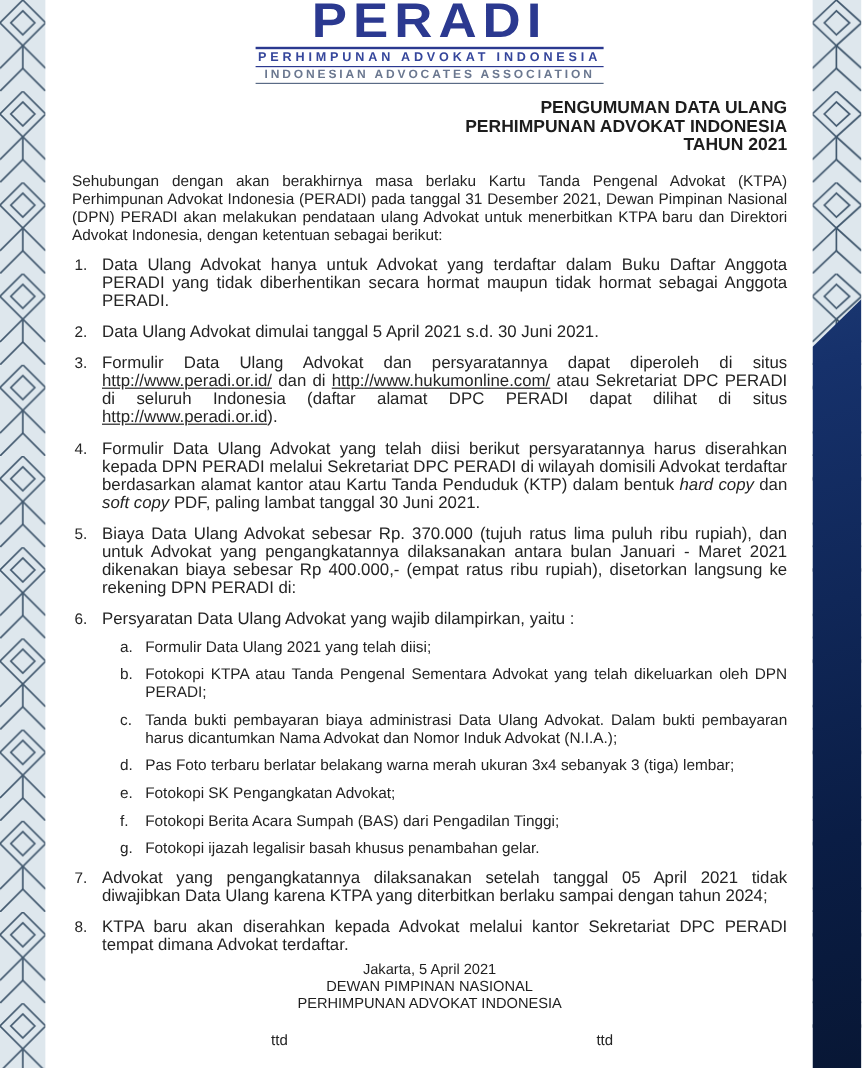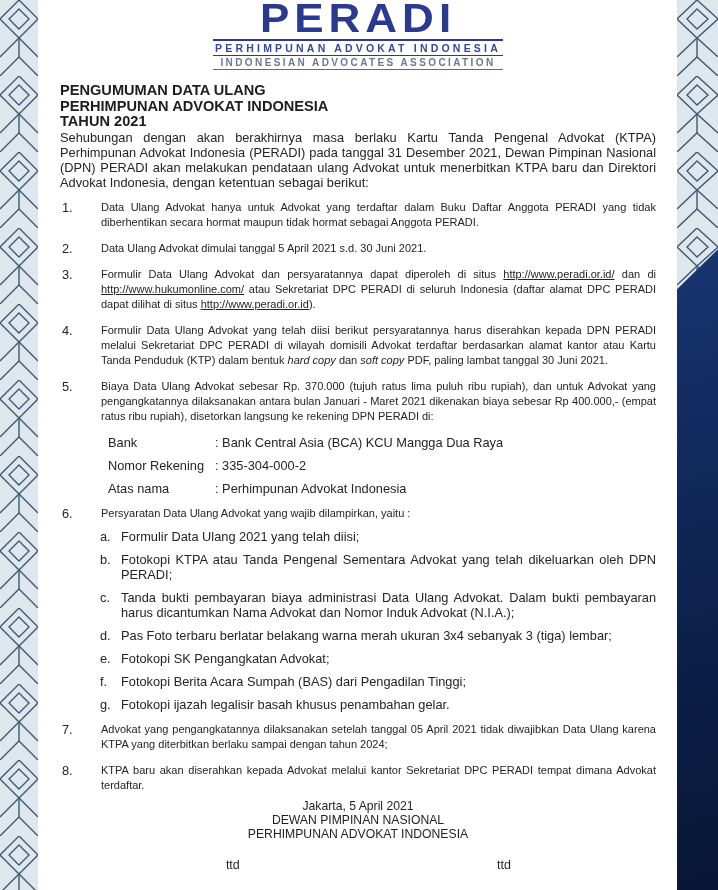--- a/index.html
+++ b/index.html
@@ -32,30 +32,30 @@
     border-top:2px solid #2b3990;border-bottom:1.5px solid #2b3990;
     font-size:10.5px;font-weight:700;letter-spacing:3.2px;color:#35469b;
     padding:1px 2px;margin-top:-4px;white-space:nowrap;
   }
   .logo-sub2{
     border-bottom:1.5px solid #5a6b86;
     font-size:10px;font-weight:600;letter-spacing:2.4px;color:#6b7890;
     padding:1px 2px;white-space:nowrap;
   }
   .title{
-    text-align:left;margin-top:13px;
+    text-align:right;margin-top:13px;
     font-size:14.6px;font-weight:700;line-height:15.5px;color:#1d1d1d;
   }
   .intro{
-    font-size:12.8px;line-height:15px;text-align:justify;
+    margin-top:13px;font-size:12.8px;line-height:15px;text-align:justify;
   }
   .list{margin-top:10px;}
   .doc-item{display:flex;margin-bottom:11px;}
   .num{flex:none;width:23px;padding-left:2px;font-size:12.8px;line-height:15px;}
-  .itext{flex:1;font-size:11px;line-height:15px;text-align:justify;margin-left:16px;}
+  .itext{flex:1;font-size:14px;line-height:15px;text-align:justify;}
   .u{text-decoration:underline;}
   .em{font-style:italic;}
   .bank{margin:7px 0 10px 48px;}
   .bank-row{display:flex;margin-bottom:8px;font-size:12.8px;line-height:15px;}
   .bank-label{flex:none;width:107px;}
   .bank-value{flex:1;}
   .sublist{margin:8px 0 10px 40px;}
   .sub-item{display:flex;margin-bottom:8px;}
   .letter{flex:none;width:21px;font-size:12.8px;line-height:15px;}
   .stext{flex:1;font-size:12.8px;line-height:15px;text-align:justify;}
@@ -141,34 +141,20 @@
     <div class="doc-item">
       <div class="num">4.</div>
       <div class="itext"><span>Formulir Data Ulang Advokat yang telah diisi berikut persyaratannya harus diserahkan kepada DPN PERADI melalui Sekretariat DPC PERADI di wilayah domisili Advokat terdaftar berdasarkan alamat kantor atau Kartu Tanda Penduduk (KTP) dalam bentuk </span><span class="em">hard copy</span><span> dan </span><span class="em">soft copy</span><span> PDF, paling lambat tanggal 30 Juni 2021.</span></div>
     </div>
 
     <div class="doc-item">
       <div class="num">5.</div>
       <div class="itext">Biaya Data Ulang Advokat sebesar Rp. 370.000 (tujuh ratus lima puluh ribu rupiah), dan untuk Advokat yang pengangkatannya dilaksanakan antara bulan Januari - Maret 2021 dikenakan biaya sebesar Rp 400.000,- (empat ratus ribu rupiah), disetorkan langsung ke rekening DPN PERADI di:</div>
     </div>
 
-    <div class="bank">
-      <div class="bank-row">
-        <div class="bank-label">Bank</div>
-        <div class="bank-value">: Bank Central Asia (BCA) KCU Mangga Dua Raya</div>
-      </div>
-      <div class="bank-row">
-        <div class="bank-label">Nomor Rekening</div>
-        <div class="bank-value">: 335-304-000-2</div>
-      </div>
-      <div class="bank-row">
-        <div class="bank-label">Atas nama</div>
-        <div class="bank-value">: Perhimpunan Advokat Indonesia</div>
-      </div>
-    </div>
 
     <div class="doc-item" style="margin-bottom:6px;">
       <div class="num">6.</div>
       <div class="itext">Persyaratan Data Ulang Advokat yang wajib dilampirkan, yaitu :</div>
     </div>
 
     <div class="sublist">
       <div class="sub-item">
         <div class="letter">a.</div>
         <div class="stext">Formulir Data Ulang 2021 yang telah diisi;</div>

